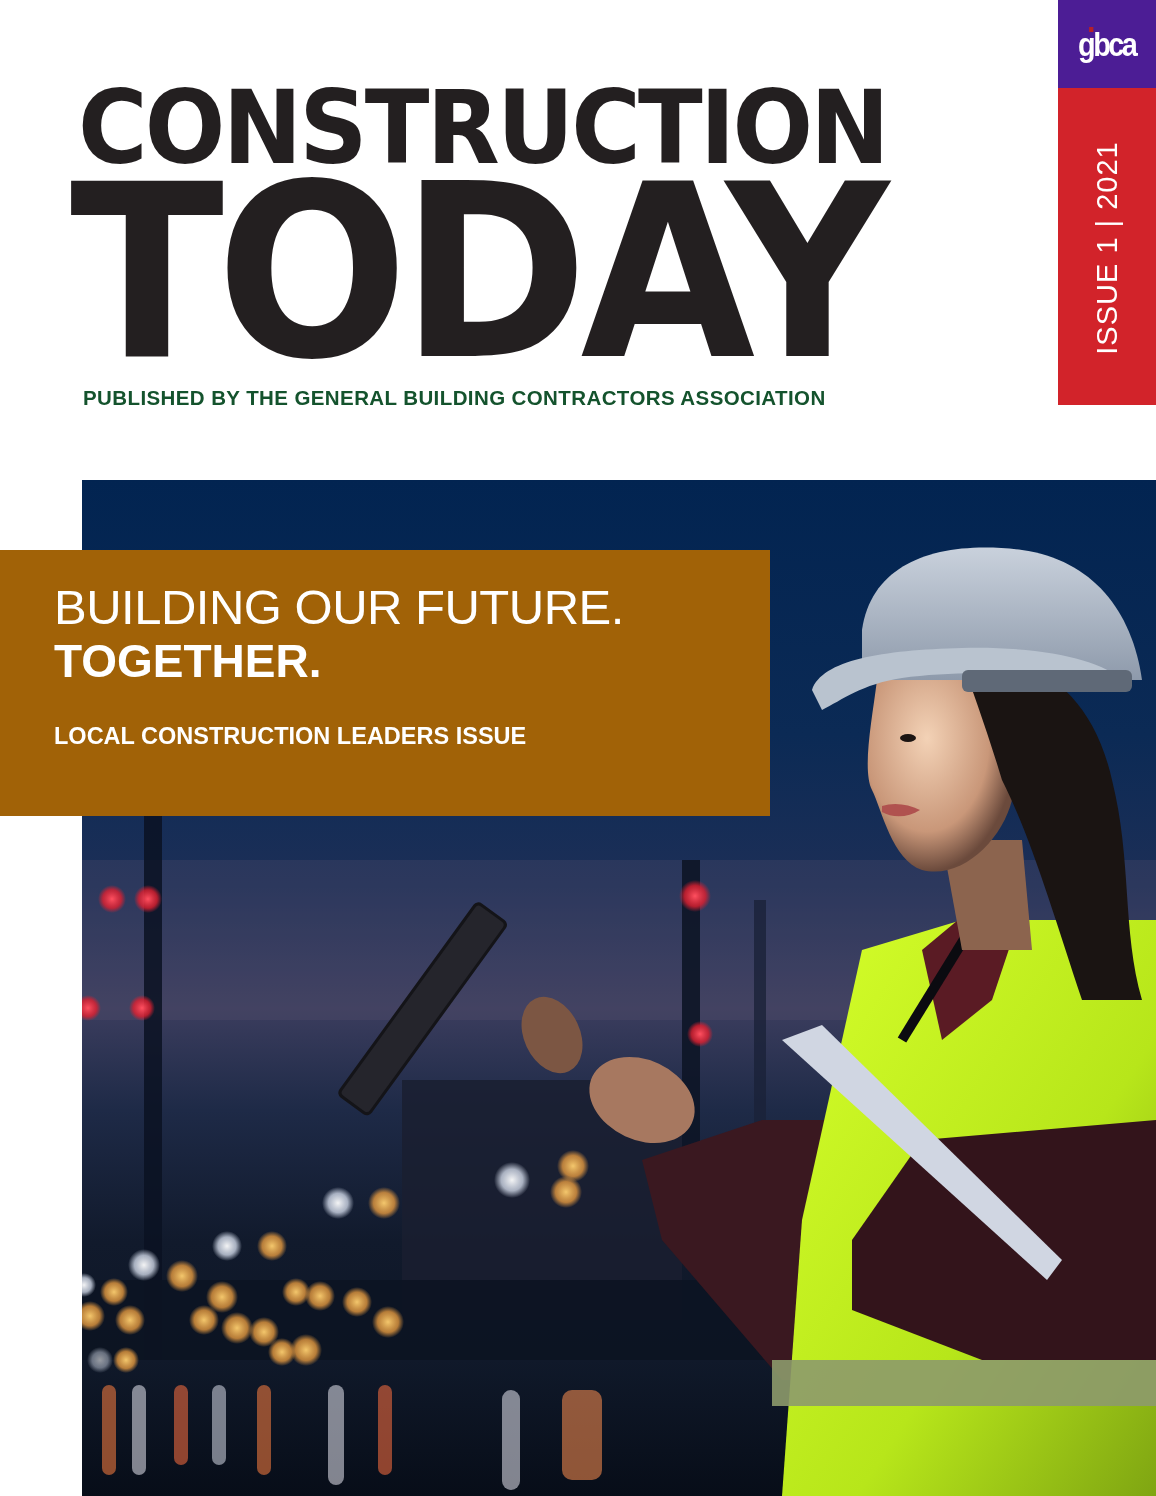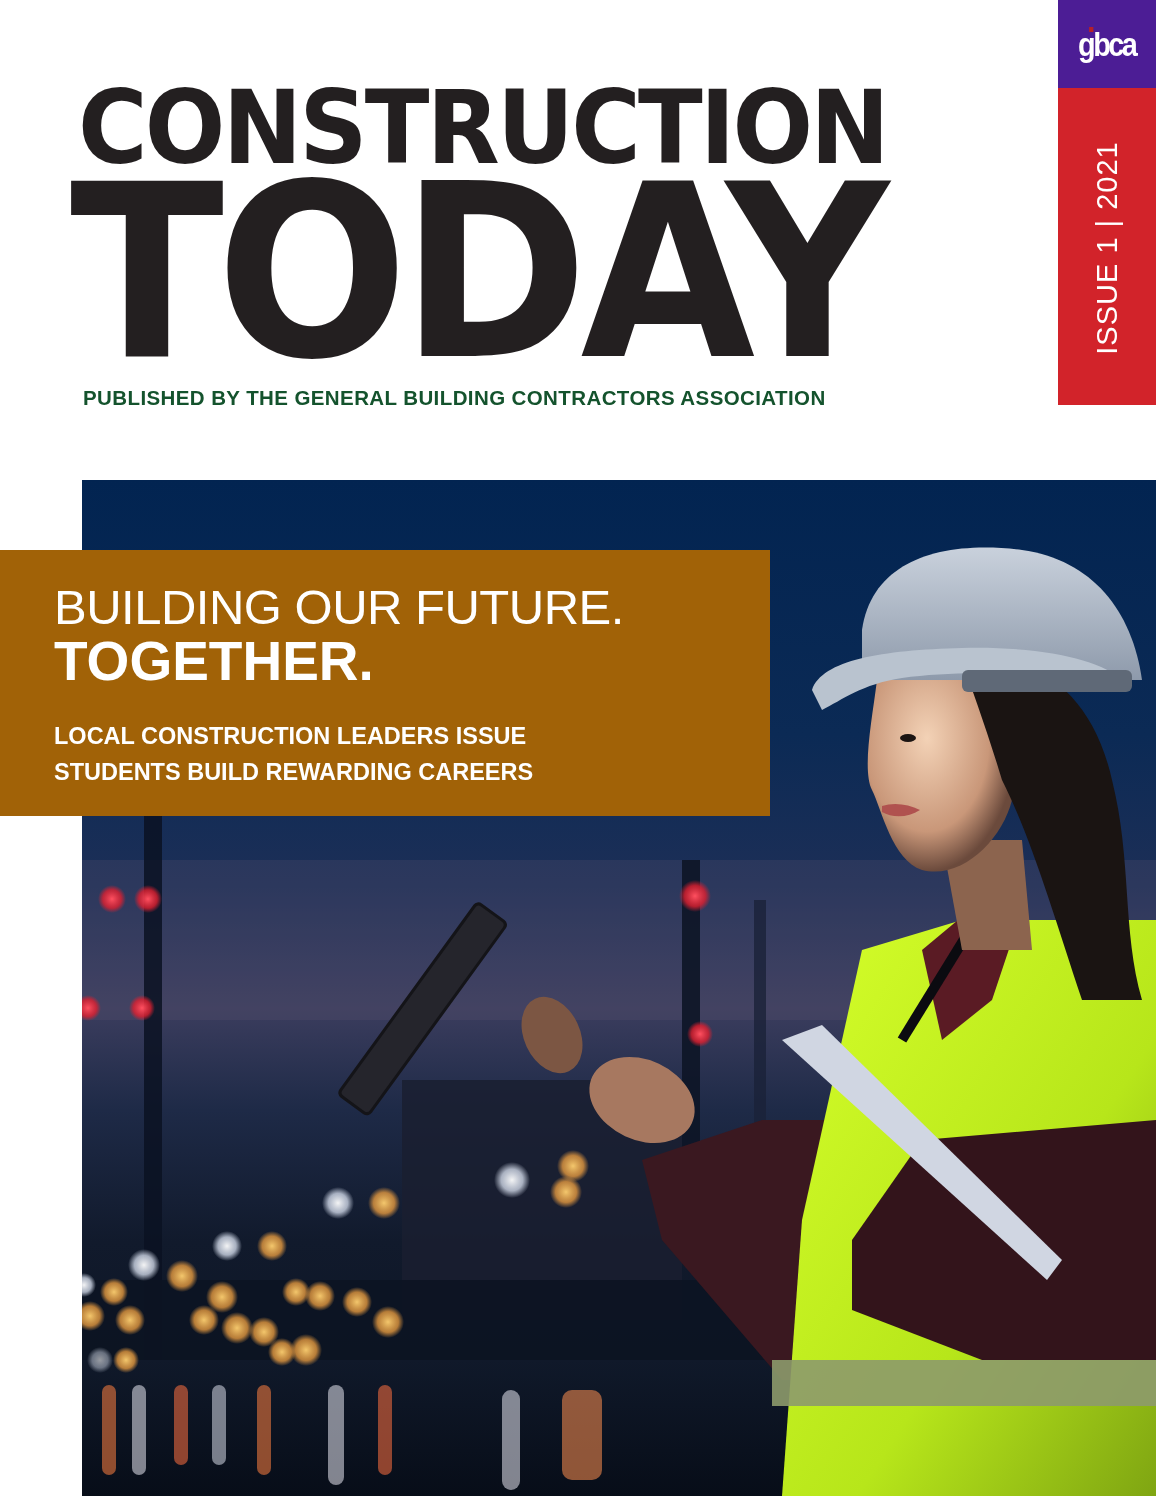--- a/index.html
+++ b/index.html
@@ -57,21 +57,21 @@
     .headline-box {
       position: absolute; left: 0; top: 550px; width: 770px; height: 266px; background: #a16207;
     }
     .headline-light {
       position: absolute; left: 54px; top: 30px; color: #ffffff;
       font-family: "Liberation Sans", sans-serif; font-size: 49px; font-weight: normal;
       line-height: 54px; white-space: nowrap; letter-spacing: -0.5px;
     }
     .headline-bold {
       position: absolute; left: 54px; top: 86px; color: #ffffff;
-      font-family: "Liberation Sans", sans-serif; font-size: 55px; font-weight: bold;
+      font-family: "Liberation Sans", sans-serif; font-size: 46px; font-weight: bold;
       line-height: 50px; white-space: nowrap;
     }
     .subhead {
       position: absolute; left: 54px; top: 168px; color: #ffffff;
       font-family: "Liberation Sans", sans-serif; font-size: 23.5px; font-weight: bold;
       line-height: 36px; white-space: nowrap;
     }
   </style>
 </head>
 <body>
@@ -223,15 +223,14 @@
     <path d="M730 210 C740 180 800 170 880 168 C960 166 1020 180 1040 200 L1000 206 C960 192 880 190 820 198 C780 204 760 220 740 230 Z" fill="#b9c3cf"></path>
     <rect x="880" y="190" width="170" height="22" fill="#5f6977" rx="6"></rect>
   </svg>
 </div>
 
 <div class="headline-box">
   <div class="headline-light">BUILDING OUR FUTURE.</div>
   <div class="headline-bold">TOGETHER.</div>
   <div class="subhead">
     <div>LOCAL CONSTRUCTION LEADERS ISSUE</div>
-    <div>STUDENTS BUILD REWARDING CAREERS</div>
   </div>
 </div>
 
 </body></html>

